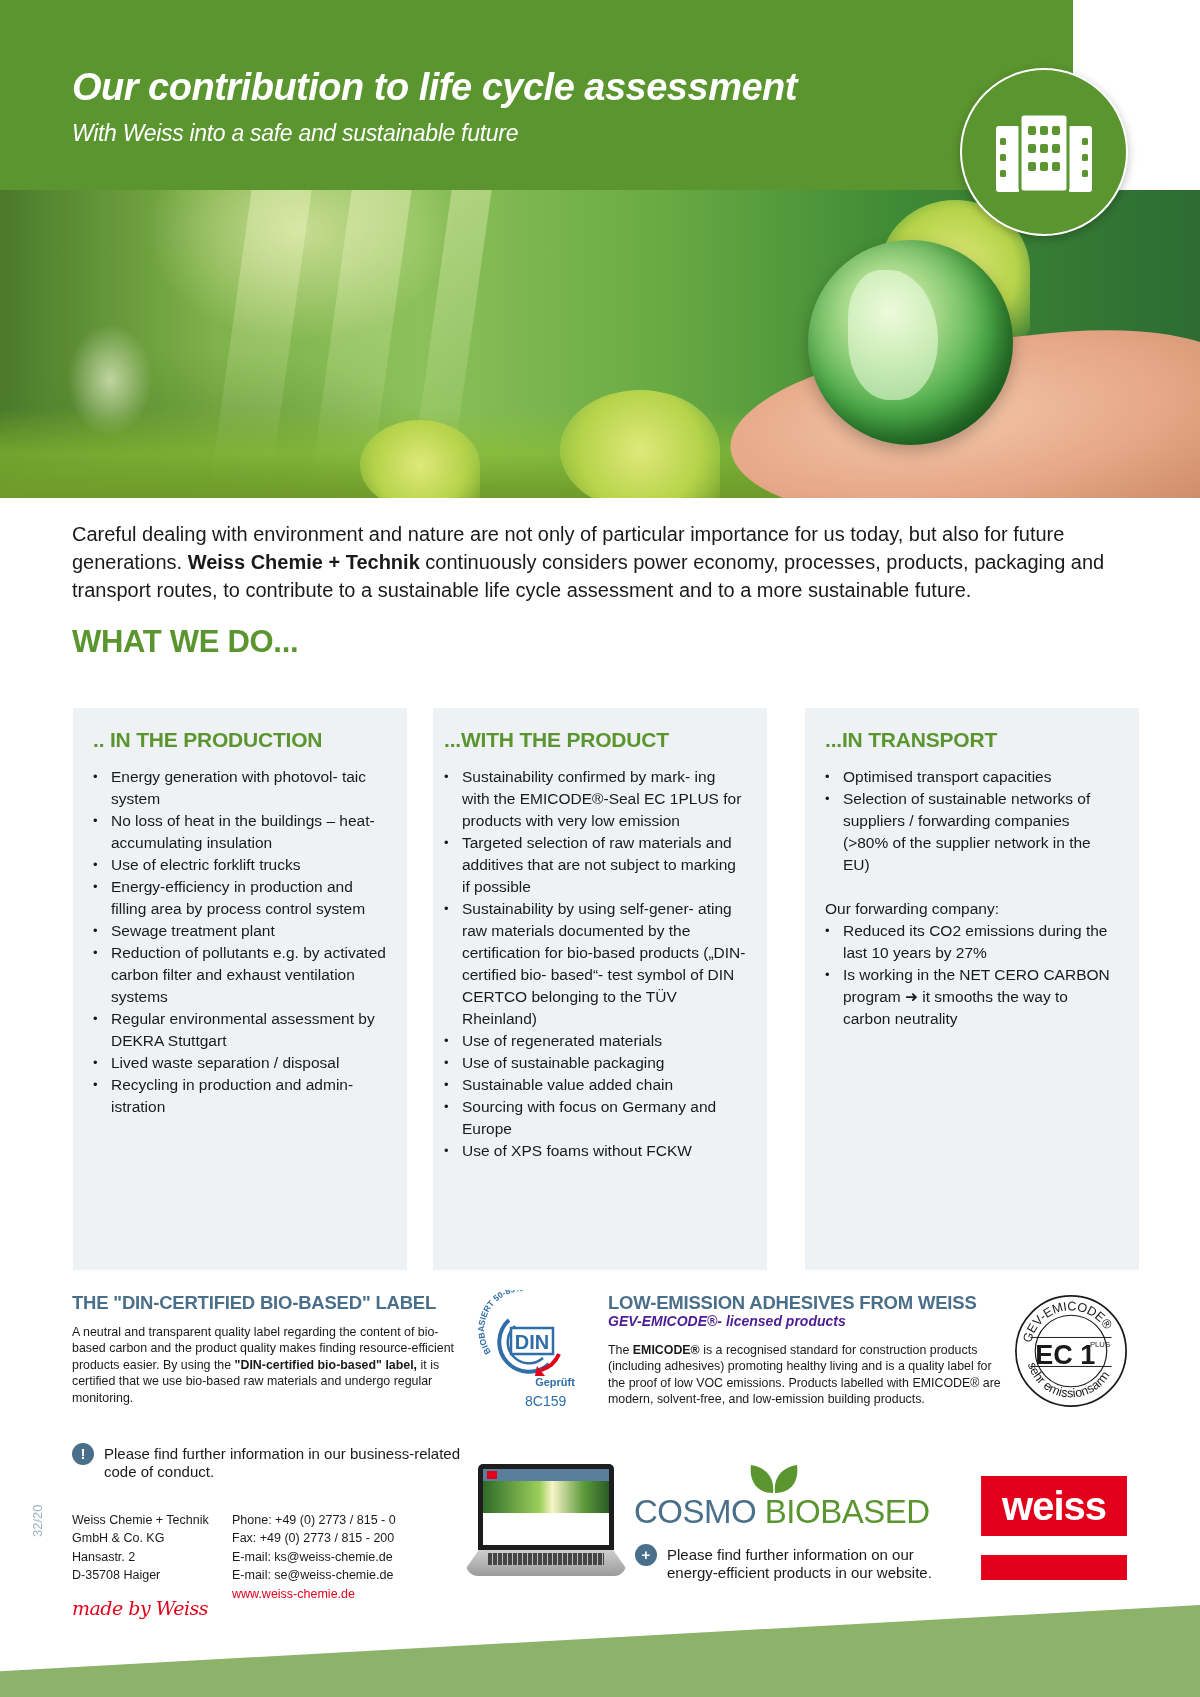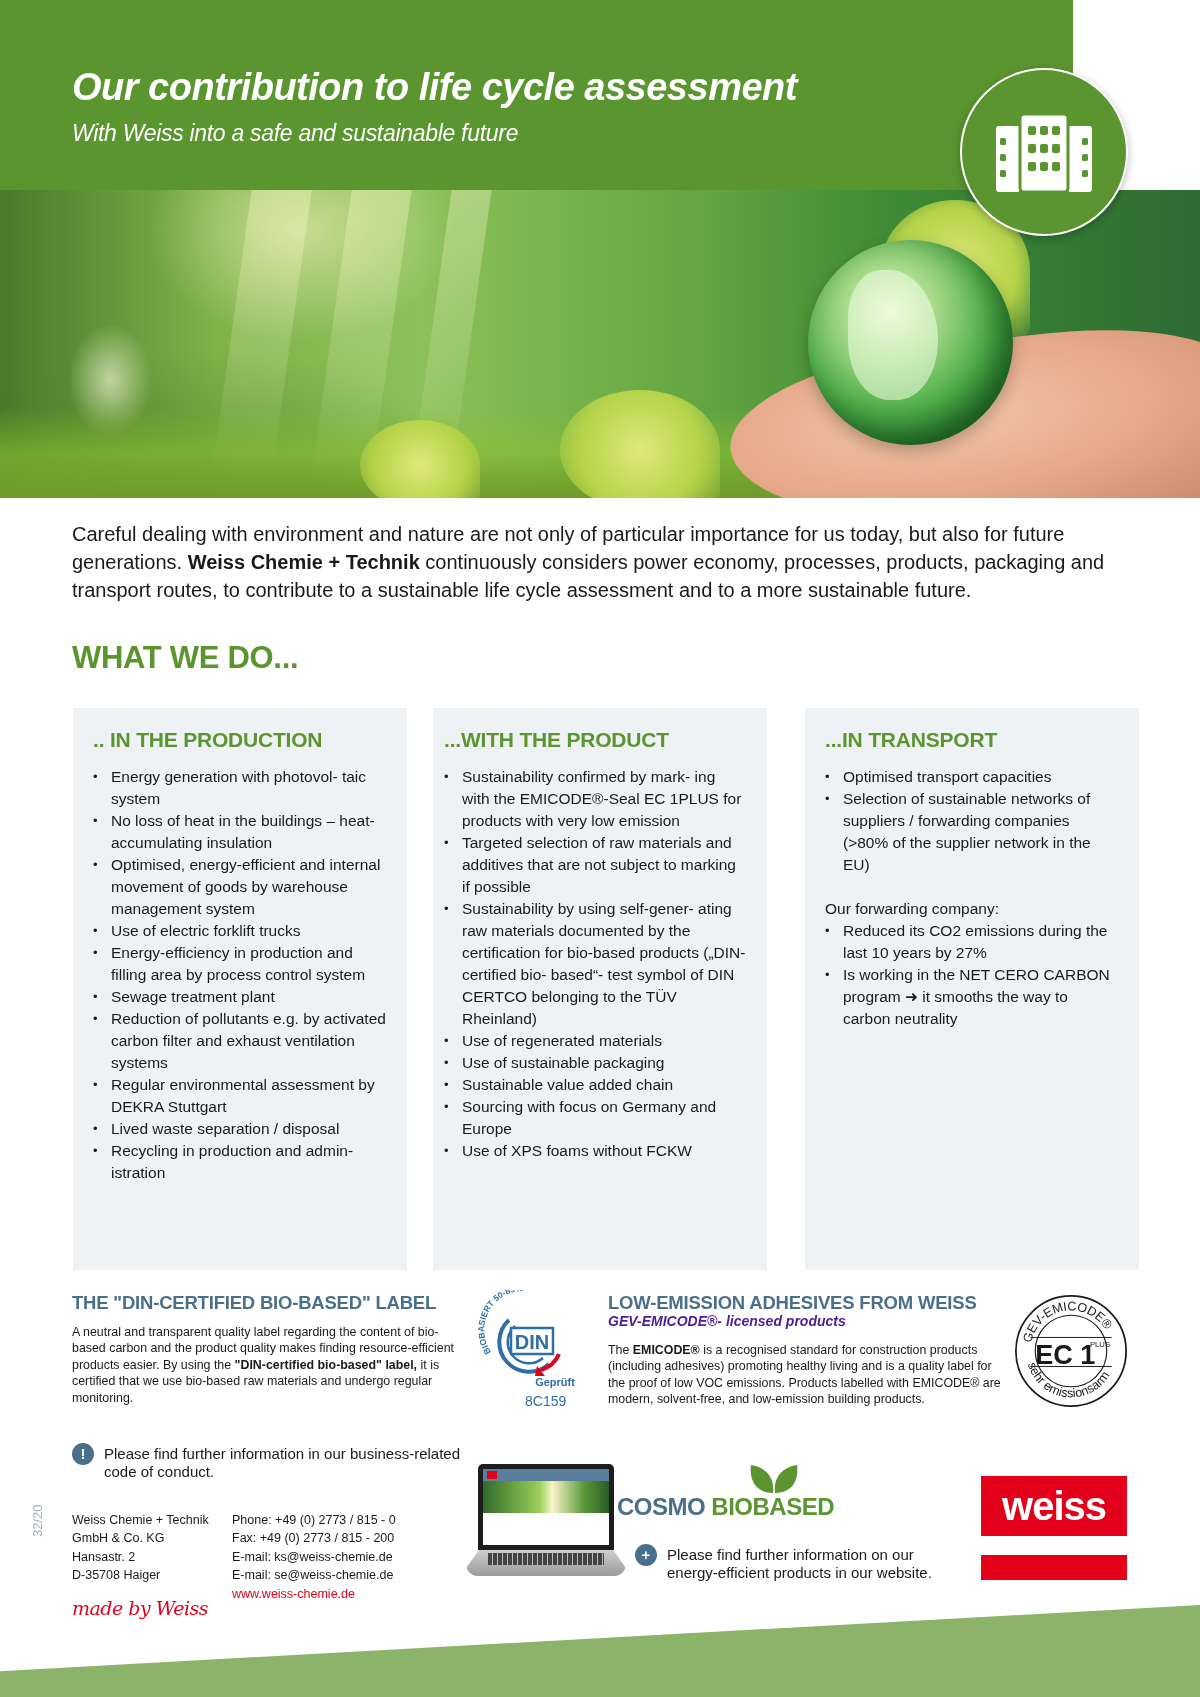--- a/index.html
+++ b/index.html
@@ -32,21 +32,21 @@
     background: rgba(240,255,225,0.55); }
 
   
   .badge { position: absolute; left: 960px; top: 68px; width: 168px; height: 168px; border-radius: 50%; background: #5b952f; border: 2px solid #ffffff;
     display: flex; align-items: center; justify-content: center; box-shadow: 0 3px 10px rgba(0,0,0,0.25); }
 
   
   .intro { position: absolute; left: 72px; top: 520px; width: 1060px; font-size: 20px; line-height: 28px; color: #1a1a1a; }
   .intro b { font-weight: bold; }
 
-  .what-we-do { position: absolute; left: 72px; top: 640px; font-size: 31px; font-weight: bold; color: #5b952f; letter-spacing: -0.3px; }
+  .what-we-do { position: absolute; left: 72px; top: 624px; font-size: 31px; font-weight: bold; color: #5b952f; letter-spacing: -0.3px; }
 
   
   .col { position: absolute; top: 708px; width: 334px; height: 562px; background: #eff2f5; padding: 20px 20px 0 20px; }
   .col-1 { left: 73px; }
   .col-2 { left: 433px; padding-left: 11px; }
   .col-3 { left: 793px; margin-left: 12px; }
   .col-title { font-size: 21px; font-weight: bold; color: #5b952f; margin-bottom: 14px; letter-spacing: -0.2px; }
   .col ul { list-style: none; }
   .col li { position: relative; padding-left: 18px; font-size: 15.5px; line-height: 22px; color: #1a1a1a; }
   .col li::before { content: "\2022"; position: absolute; left: 0; top: 0; font-size: 13px; }
@@ -84,21 +84,21 @@
   .laptop-inner { width: 100%; height: 100%; background: #ffffff; position: relative; overflow: hidden; }
   .laptop-nav { height: 12px; background: #5a7f9c; }
   .laptop-logo { position: absolute; left: 4px; top: 2px; width: 10px; height: 8px; background: #e2001a; }
   .laptop-img { height: 32px; background: linear-gradient(90deg, #2f6b2a, #9ccf5a 45%, #f8f4c8 55%, #5b9a3a 80%, #2a5b25); }
   .laptop-body { position: absolute; left: 0; top: 86px; width: 160px; height: 26px; background: linear-gradient(180deg, #cfcfcf, #9a9a9a); border-radius: 0 0 12px 12px;
     clip-path: polygon(8% 0, 92% 0, 100% 70%, 100% 100%, 0 100%, 0 70%); }
   .laptop-keys { position: absolute; left: 22px; top: 89px; width: 116px; height: 12px;
     background: repeating-linear-gradient(90deg, #444 0 4px, #bbb 4px 5px); }
 
   
-  .cosmo { position: absolute; left: 617px; top: 1493px; font-size: 24px; font-weight: bold; letter-spacing: -0.5px; }
+  .cosmo { position: absolute; left: 634px; top: 1493px; font-size: 33px; font-weight: normal; letter-spacing: -0.5px; }
   .cosmo .c1 { color: #4a6f8a; }
   .cosmo .c2 { color: #5b952f; }
   .leaves { position: absolute; left: 747px; top: 1463px; width: 54px; height: 32px; }
 
   
   .weiss-logo { position: absolute; left: 981px; top: 1476px; width: 146px; height: 104px; }
   .weiss-top { position: absolute; left: 0; top: 0; width: 146px; height: 60px; background: #e2001a; color: #ffffff; font-size: 40px; font-weight: bold;
     display: flex; align-items: center; justify-content: center; letter-spacing: -1px; }
   .weiss-bot { position: absolute; left: 0; top: 79px; width: 146px; height: 25px; background: #e2001a; }
 
@@ -156,21 +156,20 @@
   <span>Careful dealing with environment and nature are not only of particular importance for us today, but also for future generations. </span><b>Weiss Chemie + Technik</b><span> continuously considers power economy, processes, products, packaging and transport routes, to contribute to a sustainable life cycle assessment and to a more sustainable future.</span>
 </div>
 
 <div class="what-we-do">WHAT WE DO...</div>
 
 <div class="col col-1">
   <div class="col-title">.. IN THE PRODUCTION</div>
   <ul>
     <li>Energy generation with photovol- taic system</li>
     <li>No loss of heat in the buildings – heat-accumulating insulation</li>
-    <li>Optimised, energy-efficient and internal movement of goods by warehouse management system</li>
     <li>Use of electric forklift trucks</li>
     <li>Energy-efficiency in production and filling area by process control system</li>
     <li>Sewage treatment plant</li>
     <li>Reduction of pollutants e.g. by activated carbon filter and exhaust ventilation systems</li>
     <li>Regular environmental assessment by DEKRA Stuttgart</li>
     <li>Lived waste separation / disposal</li>
     <li>Recycling in production and admin- istration</li>
   </ul>
 </div>
 

